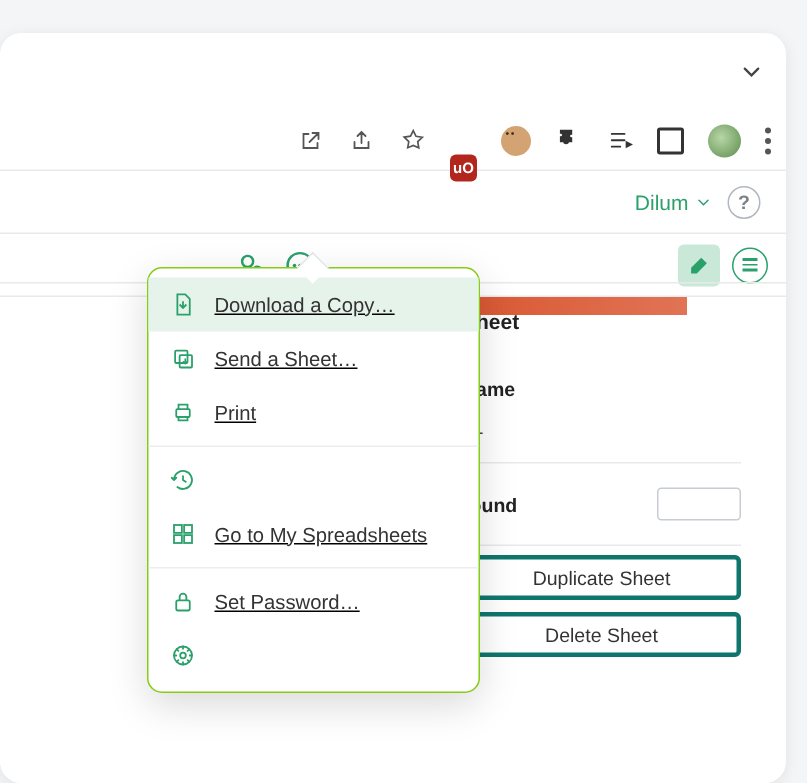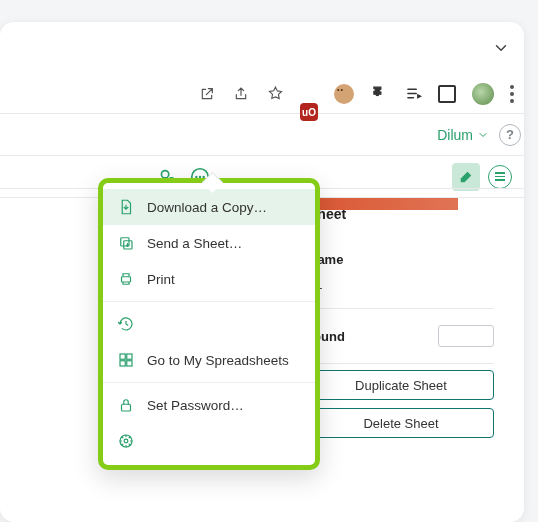--- a/index.html
+++ b/index.html
@@ -71,21 +71,21 @@
   }
   .ext-dots { width: 4px; display: flex; flex-direction: column; gap: 3px; }
   .ext-dots span { width: 4px; height: 4px; border-radius: 50%; background: #555; }
 
   .app-header {
     height: 42px;
     display: flex;
     align-items: center;
     justify-content: flex-end;
     gap: 10px;
-    padding-right: 3px;
+    padding-right: 17px;
     border-bottom: 1px solid #e7e9eb;
   }
   .user-chip {
     color: #2aa06b; font-size: 14px;
     display: flex; align-items: center; gap: 4px; cursor: pointer;
   }
   .help-circle {
     width: 22px; height: 22px;
     border: 1.5px solid #b1b7be;
     border-radius: 50%;
@@ -141,37 +141,38 @@
   }
   .field-label { font-weight: 700; font-size: 13px; color: #222; }
   .field-value { font-size: 13px; color: #444; }
   .color-swatch {
     width: 56px; height: 22px;
     border: 1px solid #c7ccd2; border-radius: 3px; background: #fff;
   }
   .thin-hr { border: none; border-top: 1px solid #e7e9eb; margin: 6px 0; }
   .sheet-btn {
     width: 100%; height: 30px;
-    border: 1px solid #0f766e; background: #fff;
+    border: 3px solid #0f766e; background: #fff;
     border-radius: 4px;
     font-size: 13px; color: #333; cursor: pointer;
     margin-bottom: 8px;
   }
 
   
   .menu {
     position: absolute;
     left: 98px; top: 178px;
     width: 222px;
     background: #fff;
-    border: 5px solid #84cc16;
+    border: 1px solid #84cc16;
     border-radius: 10px;
     box-shadow: 0 8px 26px rgba(0,0,0,0.15);
     padding: 6px 0;
     z-index: 10;
+    text-decoration: underline;
   }
   .menu::before {
     content: "";
     position: absolute;
     top: -8px; left: 102px;
     width: 14px; height: 14px;
     background: #fff;
     border-left: 1px solid #e2e5e8;
     border-top: 1px solid #e2e5e8;
     transform: rotate(45deg);

